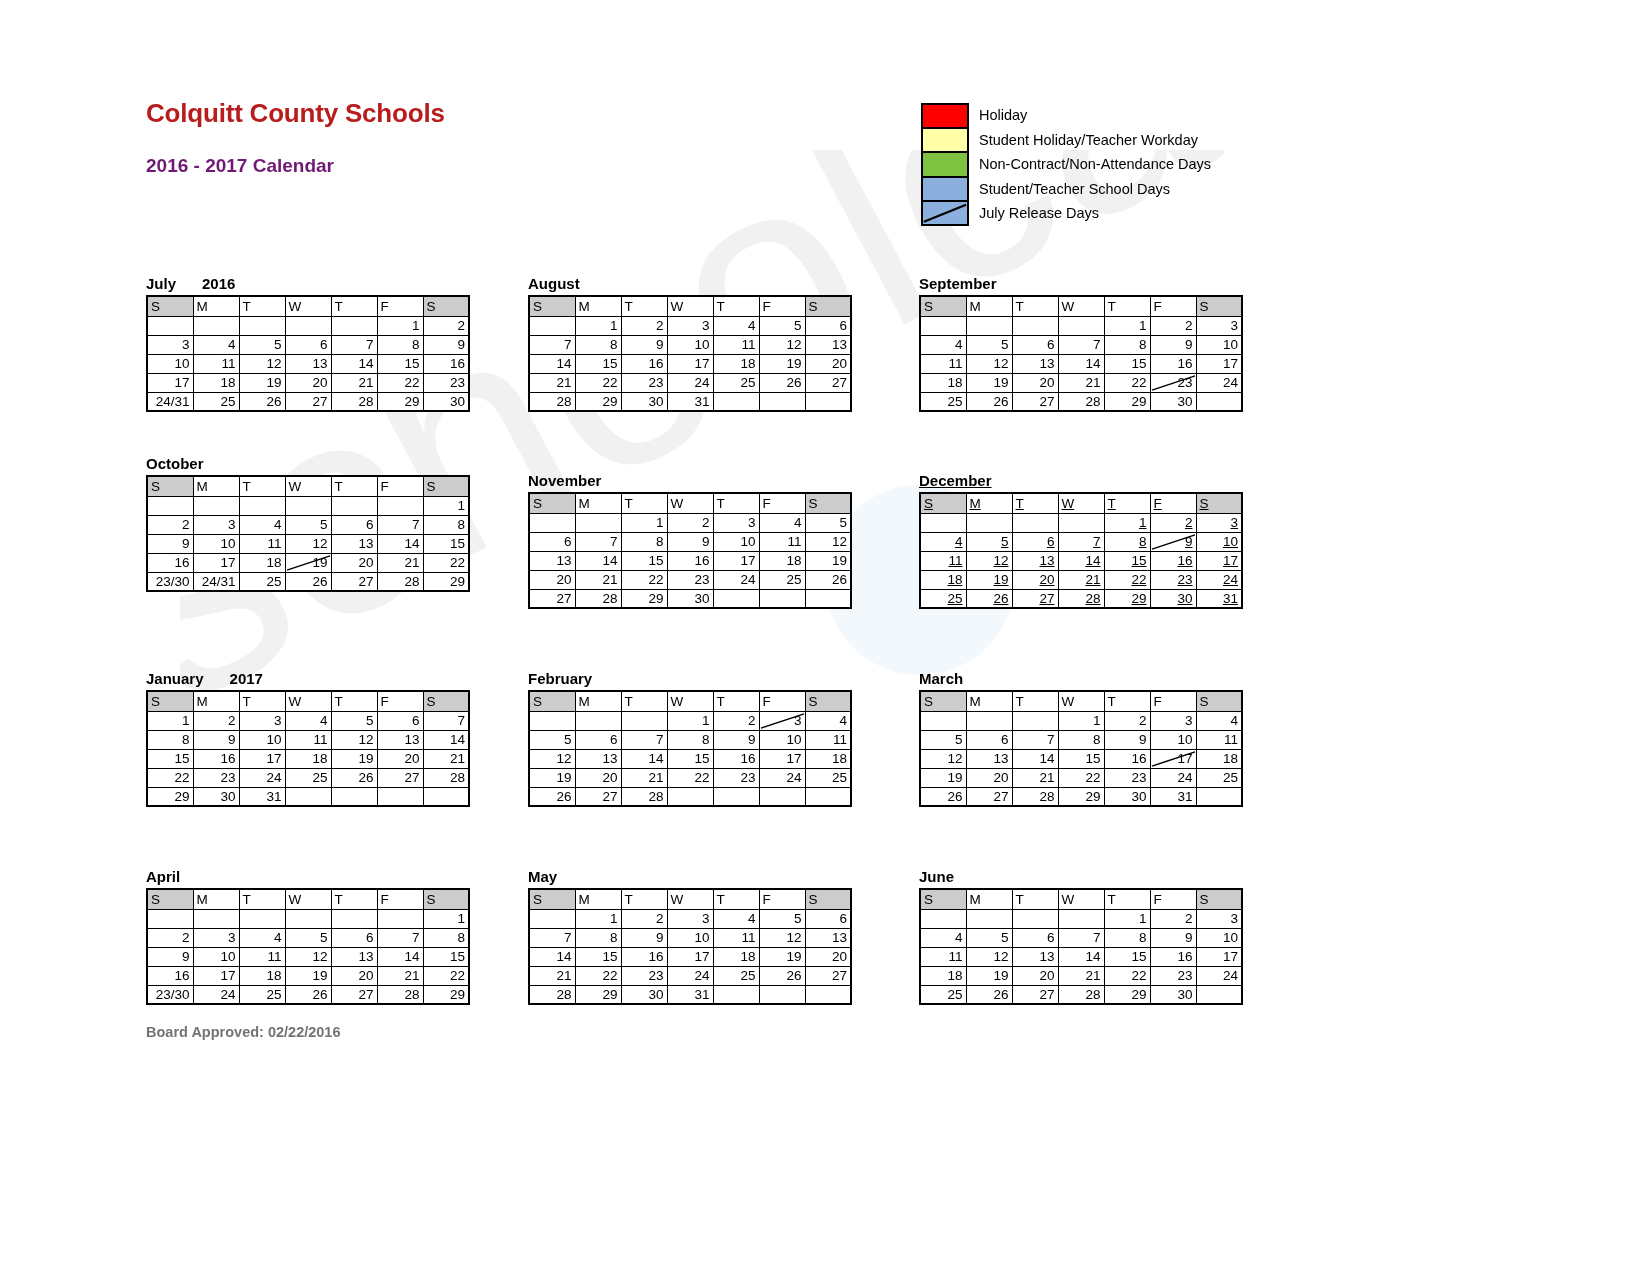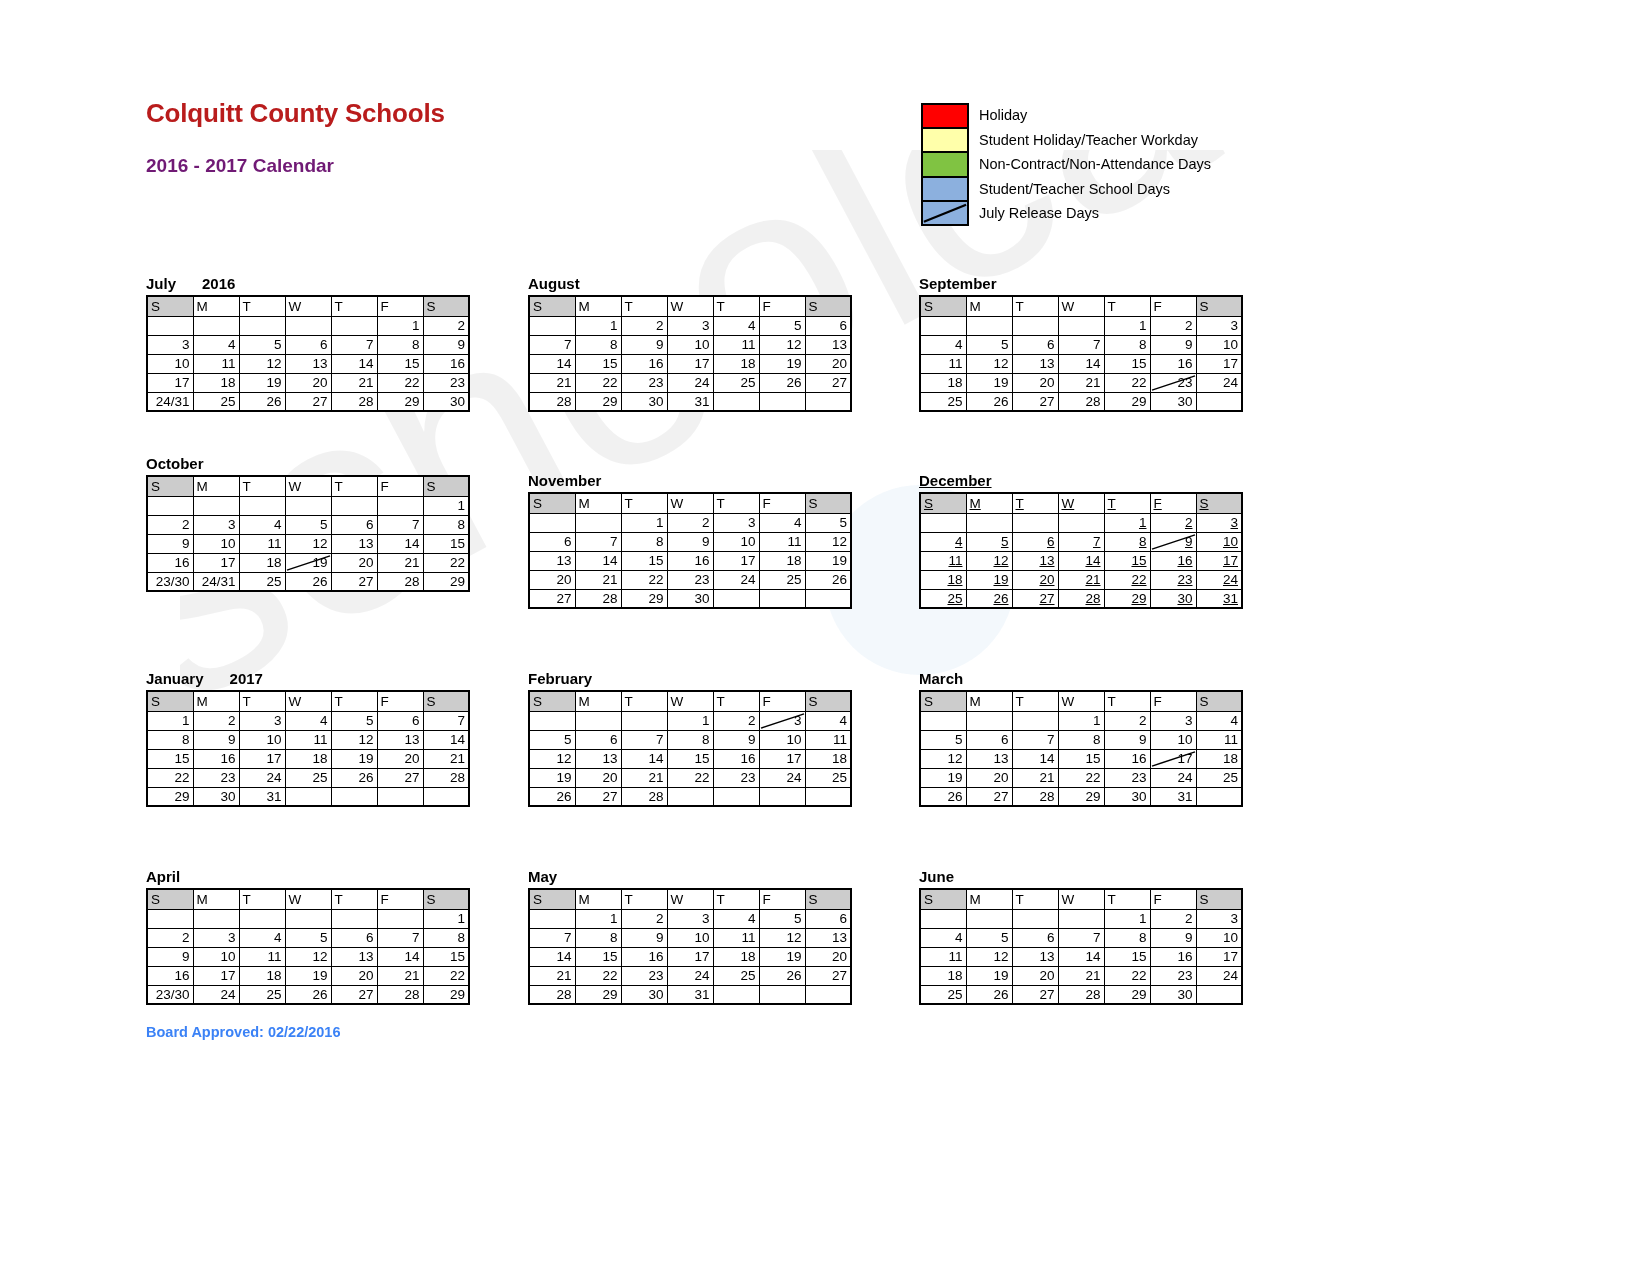--- a/index.html
+++ b/index.html
@@ -88,21 +88,21 @@
   td.blank{background:#ffffff;}
   td.holiday{background:#ff0000;}
   td.stuhol{background:#ffff00;}
   td.noncon{background:#80c342;}
   td.school{background:#8cb0de;}
   td .er{position:absolute;left:0;top:0;width:100%;height:100%;pointer-events:none;}
 
   
   .footer{
     position:absolute;left:146px;top:1024px;z-index:3;
-    font-size:14.5px;font-weight:bold;color:#3b82f6;
+    font-size:14.5px;font-weight:bold;color:#737373;
   }
 </style>
 </head>
 <body>
 
 <div class="page">
 
   <div class="watermark">
     <svg viewBox="0 0 1290 790" xmlns="http://www.w3.org/2000/svg">
       <text x="0" y="560" font-family="Liberation Sans, sans-serif" font-size="300" fill="#000000" fill-opacity="0.055" transform="rotate(-28 0 560)">schoolcalendars.org</text>

